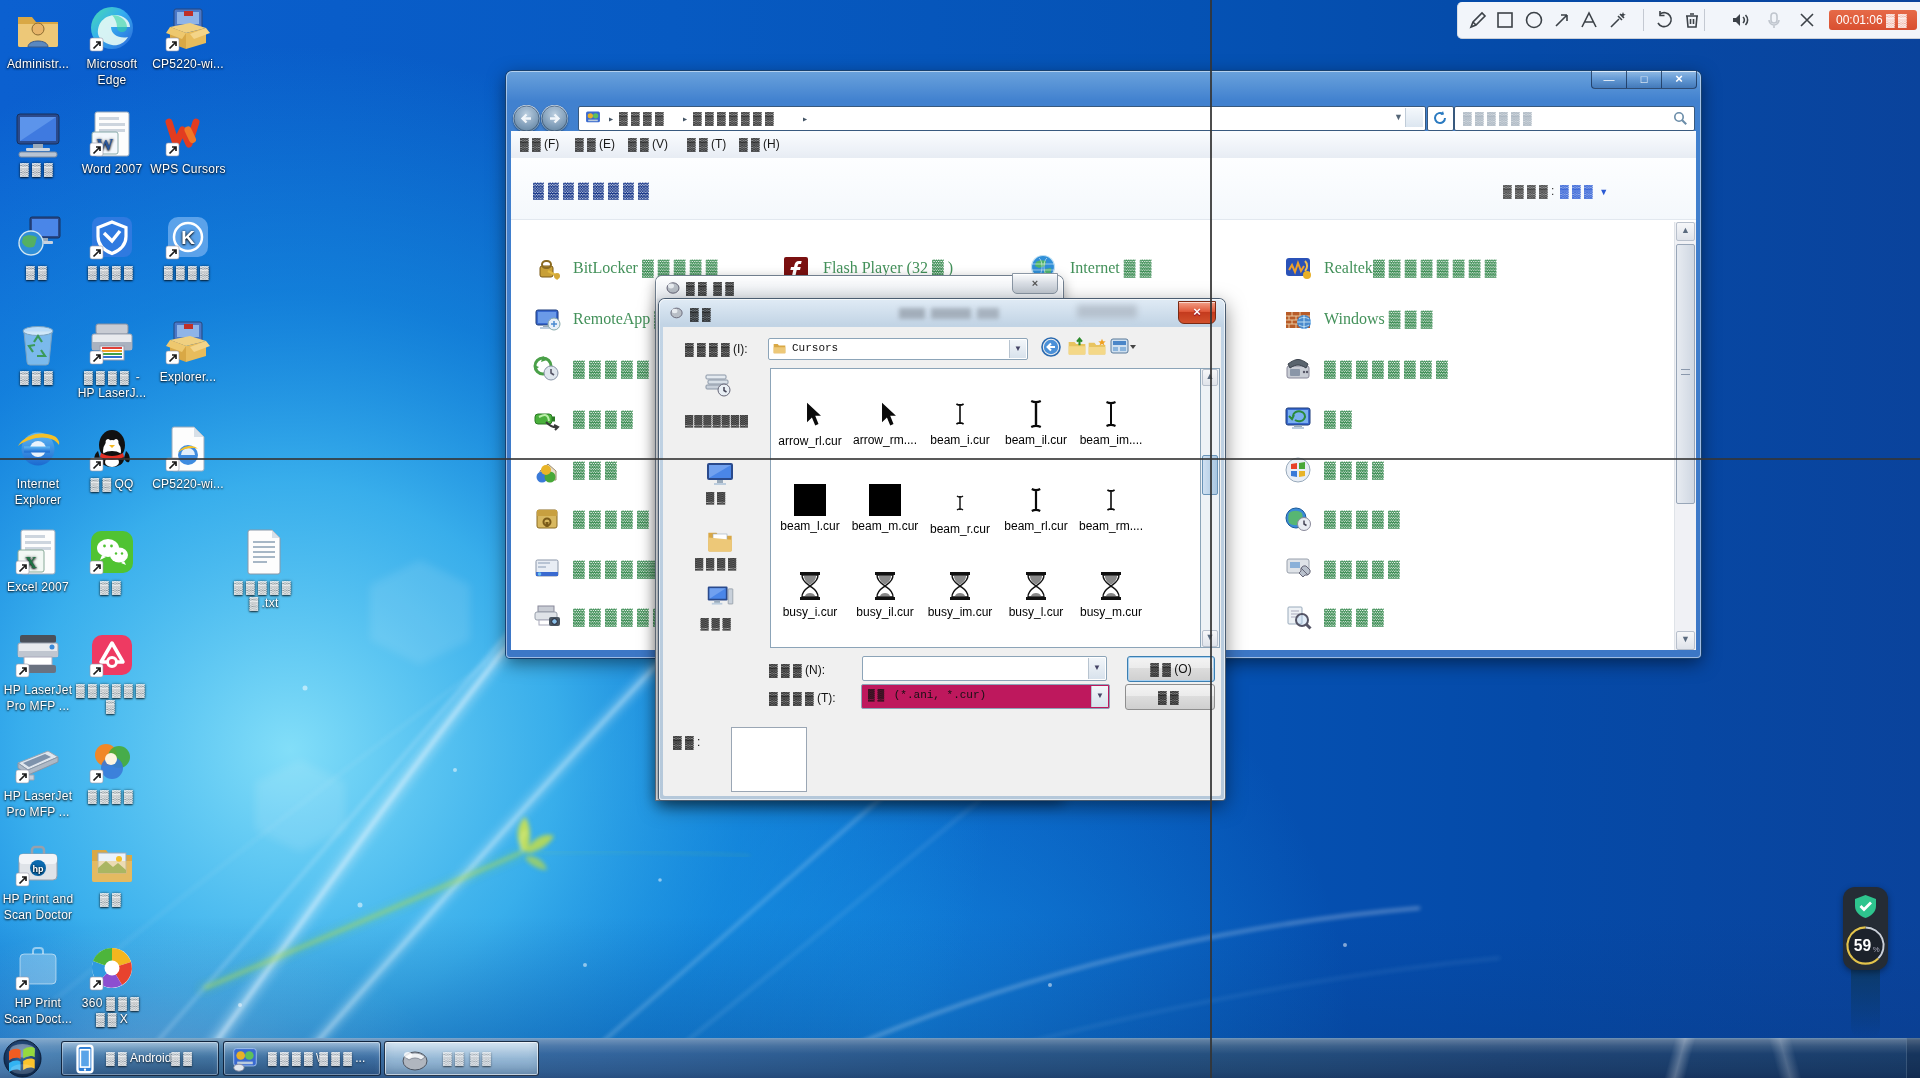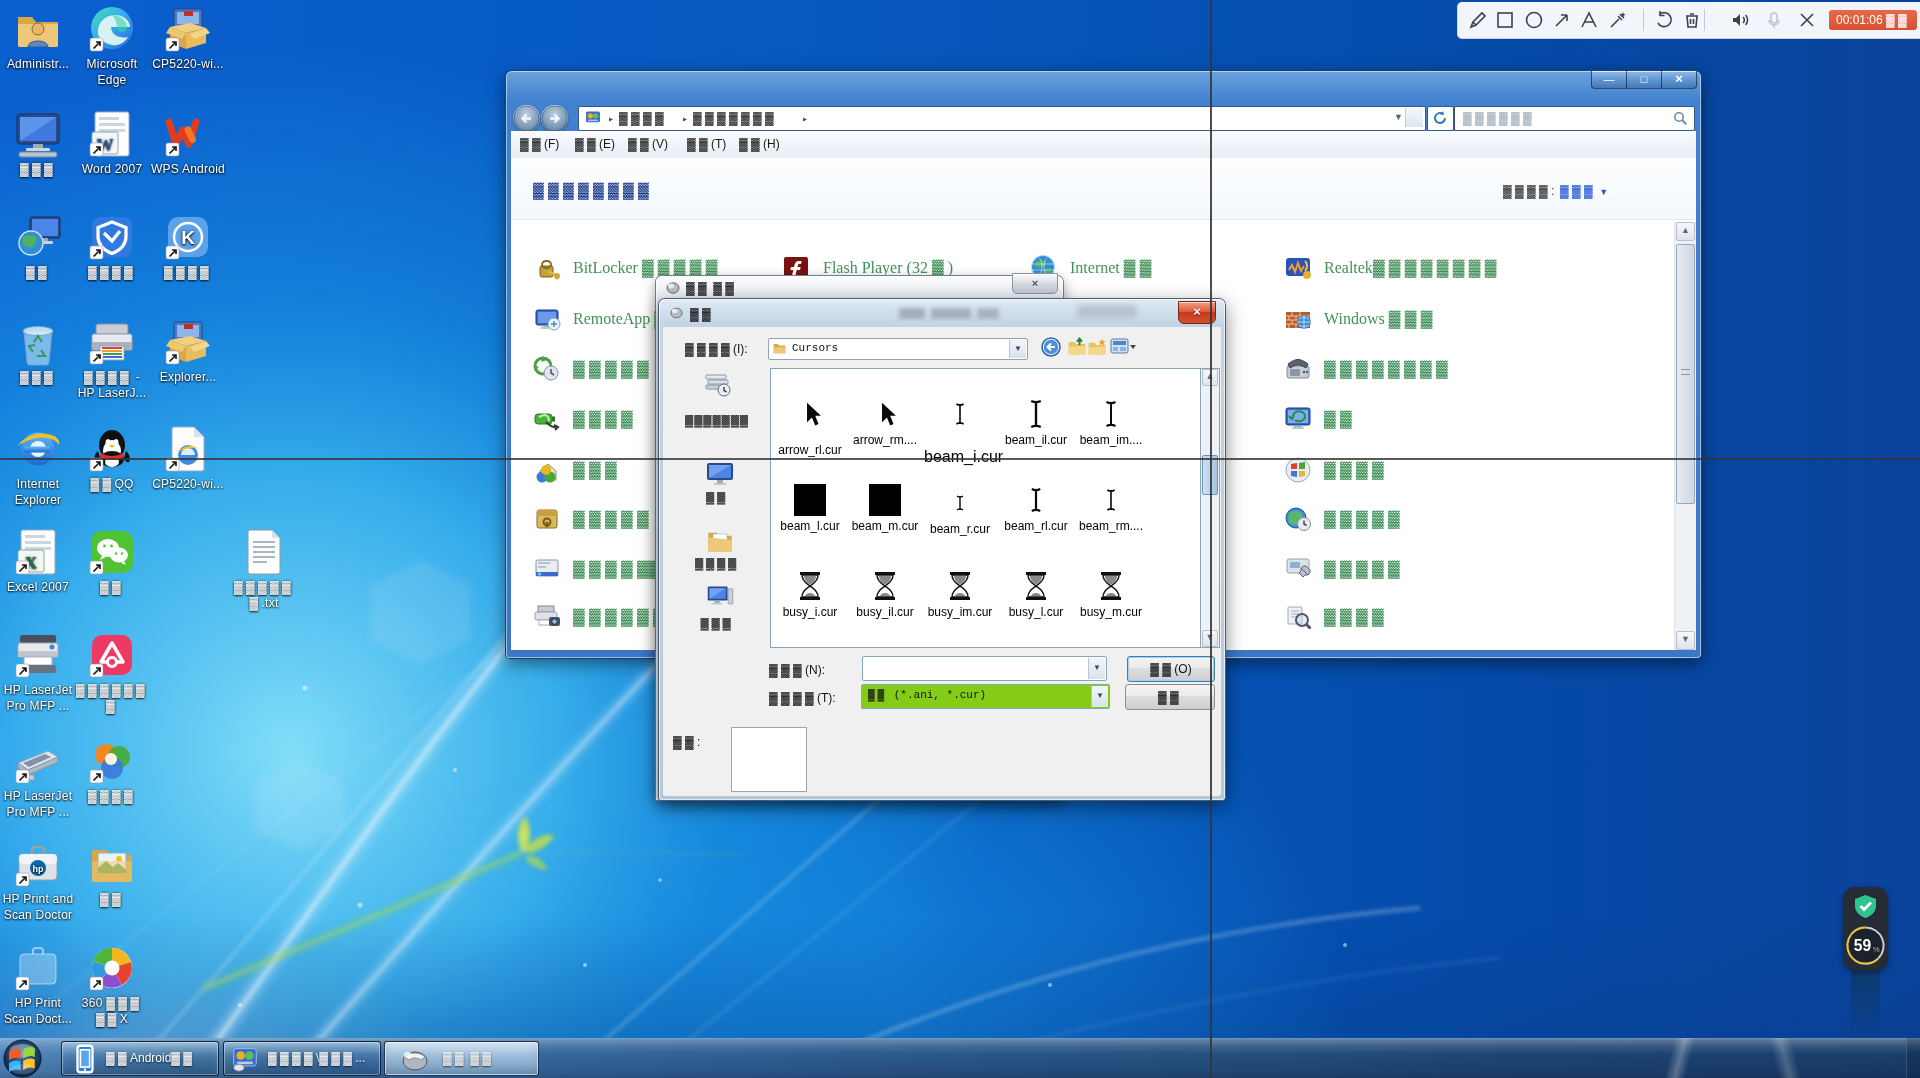--- a/index.html
+++ b/index.html
@@ -218,21 +218,21 @@
     </div>
 <div class="di" style="left:146px;top:110px">
       <svg width="48" height="48" viewBox="0 0 48 48">
         <path d="M5 12 l7 22 l6.5 -14 l6.5 14 l7 -22" stroke="#e23c20" stroke-width="7" fill="none" stroke-linecap="round" stroke-linejoin="round"></path>
         <path d="M24 20 l4.5 9.5" stroke="#f07828" stroke-width="7" stroke-linecap="round"></path>
         <g>
           <rect x="2" y="33" width="13" height="13" rx="2" fill="#fff" stroke="#99a" stroke-width="0.6"></rect>
           <path d="M5.5 43.5 L11.5 37.5 M8 37 l4 0 l0 4" stroke="#1b1b1b" stroke-width="1.7" fill="none"></path>
         </g>
       </svg>
-      <div class="lbl">WPS Android</div>
+      <div class="lbl">WPS Cursors</div>
     </div>
 <div class="di" style="left:-4px;top:213px">
       <svg width="48" height="48" viewBox="0 0 48 48">
         <rect x="16" y="4" width="30" height="21" rx="2" fill="#2a4a8c" stroke="#16305e"></rect>
         <rect x="18" y="6" width="26" height="17" fill="#4a86e8"></rect>
         <rect x="26" y="25" width="8" height="3" fill="#9ab"></rect>
         <rect x="22" y="28" width="17" height="3" rx="1" fill="#c8d2e0"></rect>
         <circle cx="17" cy="30" r="12" fill="#2f8fd8" stroke="#1a5a9a"></circle>
         <path d="M9 24 c4 -2.5 10 -2.5 14 .5 c-1.5 4 -1 7 -3.5 9.5 c-5 1.5 -9.5 -.5 -11.5 -4.5 z" fill="#58b456" opacity=".9"></path>
         <circle cx="17" cy="30" r="12" fill="none" stroke="#cfe8f6" stroke-width="1.4"></circle>
@@ -836,37 +836,37 @@
         </div>
 </div>
 </div>
 <div class="abs" style="left:663px;top:327px;z-index:26;width:430px;">
 <div class="fitem" style="left:111px;top:71px">
         <svg width="32" height="32" viewBox="0 0 32 32" style="margin:0 auto;display:block">
           <g transform="translate(4,3) scale(0.82)">
             <path d="M11 2 L11 26 L17 20 L21 30 L25 28 L21 18 L28 18 Z" fill="#0a0a0a"></path>
           </g>
         </svg>
-        <div style="margin-top:13px;font-size:12px">arrow_rl.cur</div>
+        <div style="margin-top:4px;font-size:12px">arrow_rl.cur</div>
       </div>
 <div class="fitem" style="left:186px;top:71px">
         <svg width="32" height="32" viewBox="0 0 32 32" style="margin:0 auto;display:block">
           <g transform="translate(4,3) scale(0.82)">
             <path d="M11 2 L11 26 L17 20 L21 30 L25 28 L21 18 L28 18 Z" fill="#0a0a0a"></path>
           </g>
         </svg>
         <div style="margin-top:3px;font-size:12px">arrow_rm....</div>
       </div>
 <div class="fitem" style="left:261px;top:71px">
         <svg width="32" height="32" viewBox="0 0 32 32" style="margin:0 auto;display:block">
           <g stroke="#0a0a0a" stroke-width="1.6" fill="none">
             <path d="M16 6.0 V 26.0 M12.4 6.0 C 14.8 7.5 17.2 7.5 19.6 6.0 M12.4 26.0 C 14.8 24.5 17.2 24.5 19.6 26.0"></path>
           </g>
         </svg>
-        <div style="margin-top:18px;font-size:16px">beam_i.cur</div>
+        <div style="margin-top:3px;font-size:12px">beam_i.cur</div>
       </div>
 <div class="fitem" style="left:337px;top:71px">
         <svg width="32" height="32" viewBox="0 0 32 32" style="margin:0 auto;display:block">
           <g stroke="#0a0a0a" stroke-width="2.4" fill="none">
             <path d="M16 3.0 V 29.0 M11.2 3.0 C 14.4 4.5 17.6 4.5 20.8 3.0 M11.2 29.0 C 14.4 27.5 17.6 27.5 20.8 29.0"></path>
           </g>
         </svg>
         <div style="margin-top:3px;font-size:12px">beam_il.cur</div>
       </div>
 <div class="fitem" style="left:412px;top:71px">
@@ -974,21 +974,21 @@
         <div style="margin-top:3px;font-size:12px">busy_m.cur</div>
       </div>
 </div>
 <div class="abs" style="left:663px;top:327px;z-index:27;font-size:12px;color:#111">
 <span style="position:absolute;left:106px;top:336px"><span class="cj">▓▓▓</span>(N):</span>
 <div class="combo" style="left:199px;top:329px;width:243px;height:23px">
         <span class="da"><span style="position:relative;top:5px">▼</span></span>
       </div>
 <div class="btn7" style="left:464px;top:329px;width:86px;height:24px;line-height:24px;border-color:#3c7fb1;box-shadow:0 0 0 1px #a8d0f0 inset"><span class="cj">▓▓</span>(O)</div>
 <span style="position:absolute;left:106px;top:364px"><span class="cj">▓▓▓▓</span>(T):</span>
-<div class="combo" style="left:198px;top:357px;width:247px;height:23px;background:#84cc16">
+<div class="combo" style="left:198px;top:357px;width:247px;height:23px;background:#be185d">
         <span style="position:absolute;left:6px;top:4px;font-family:&quot;Liberation Mono&quot;,monospace;font-size:11px"><span class="cj">▓▓</span> (*.ani, *.cur)</span>
         <span class="da"><span style="position:relative;top:5px">▼</span></span>
       </div>
 <div class="btn7" style="left:462px;top:357px;width:88px;height:24px;line-height:24px"><span class="cj">▓▓</span></div>
 <span style="position:absolute;left:10px;top:408px"><span class="cj">▓▓</span>:</span>
 <div style="position:absolute;left:68px;top:400px;width:74px;height:63px;background:#fff;border:1px solid #9aa6b4"></div>
 </div>
 
 <div id="rtb">
 <svg style="left:10px" width="20" height="20" viewBox="0 0 20 20">

